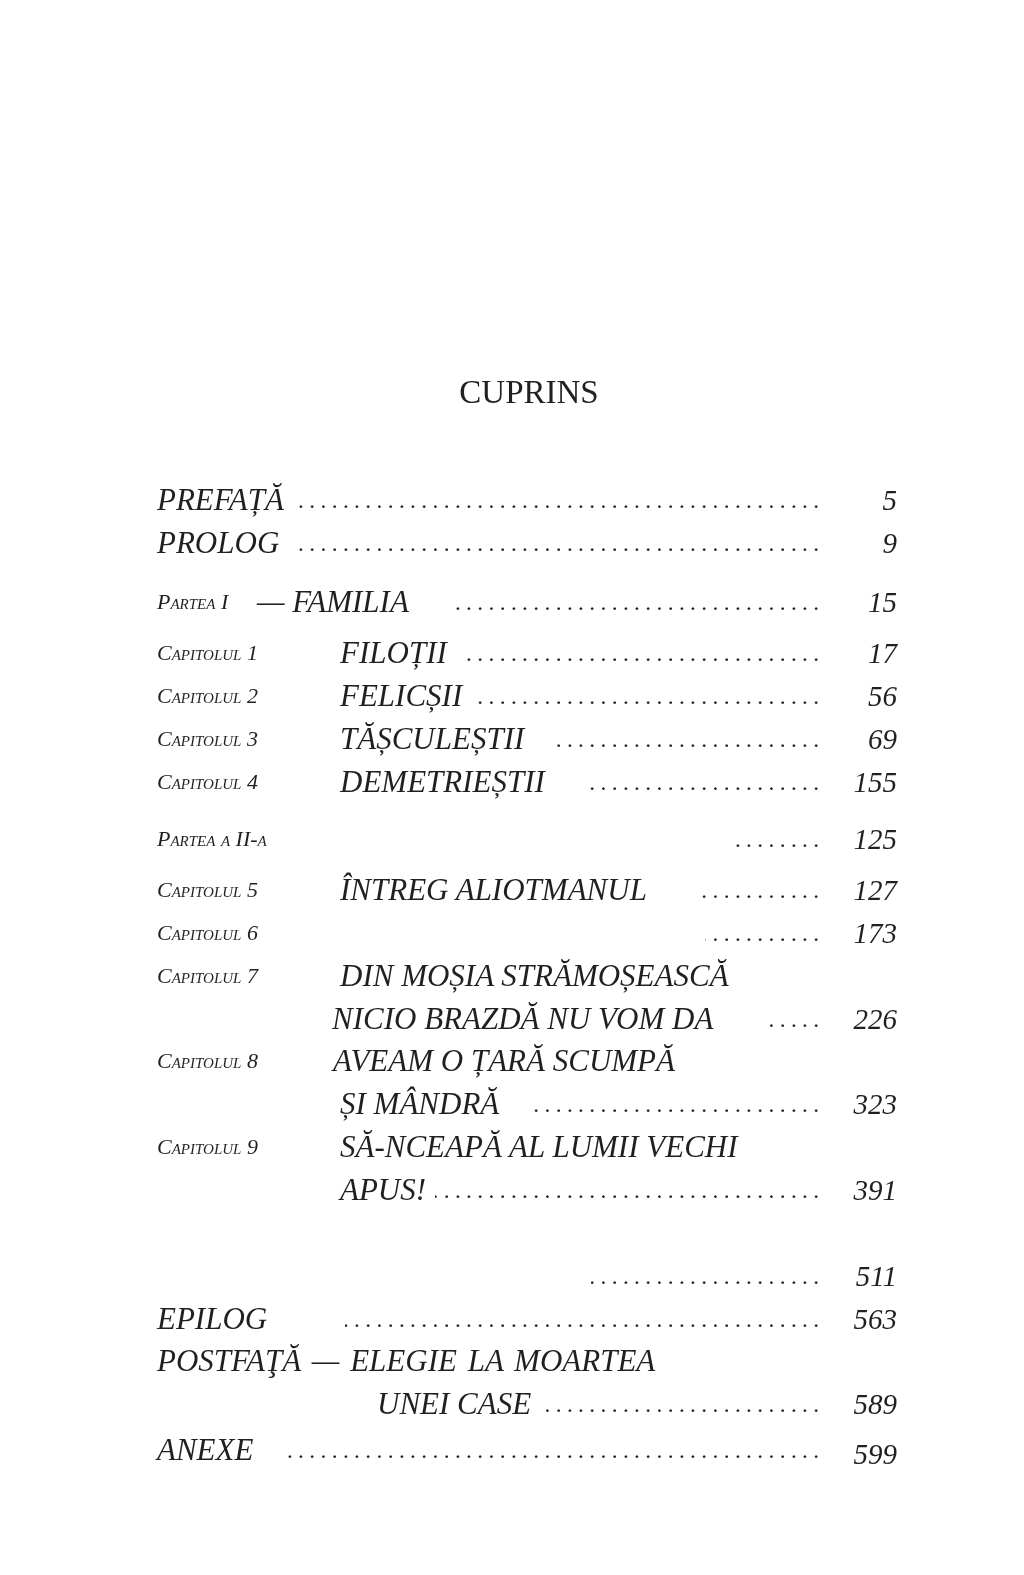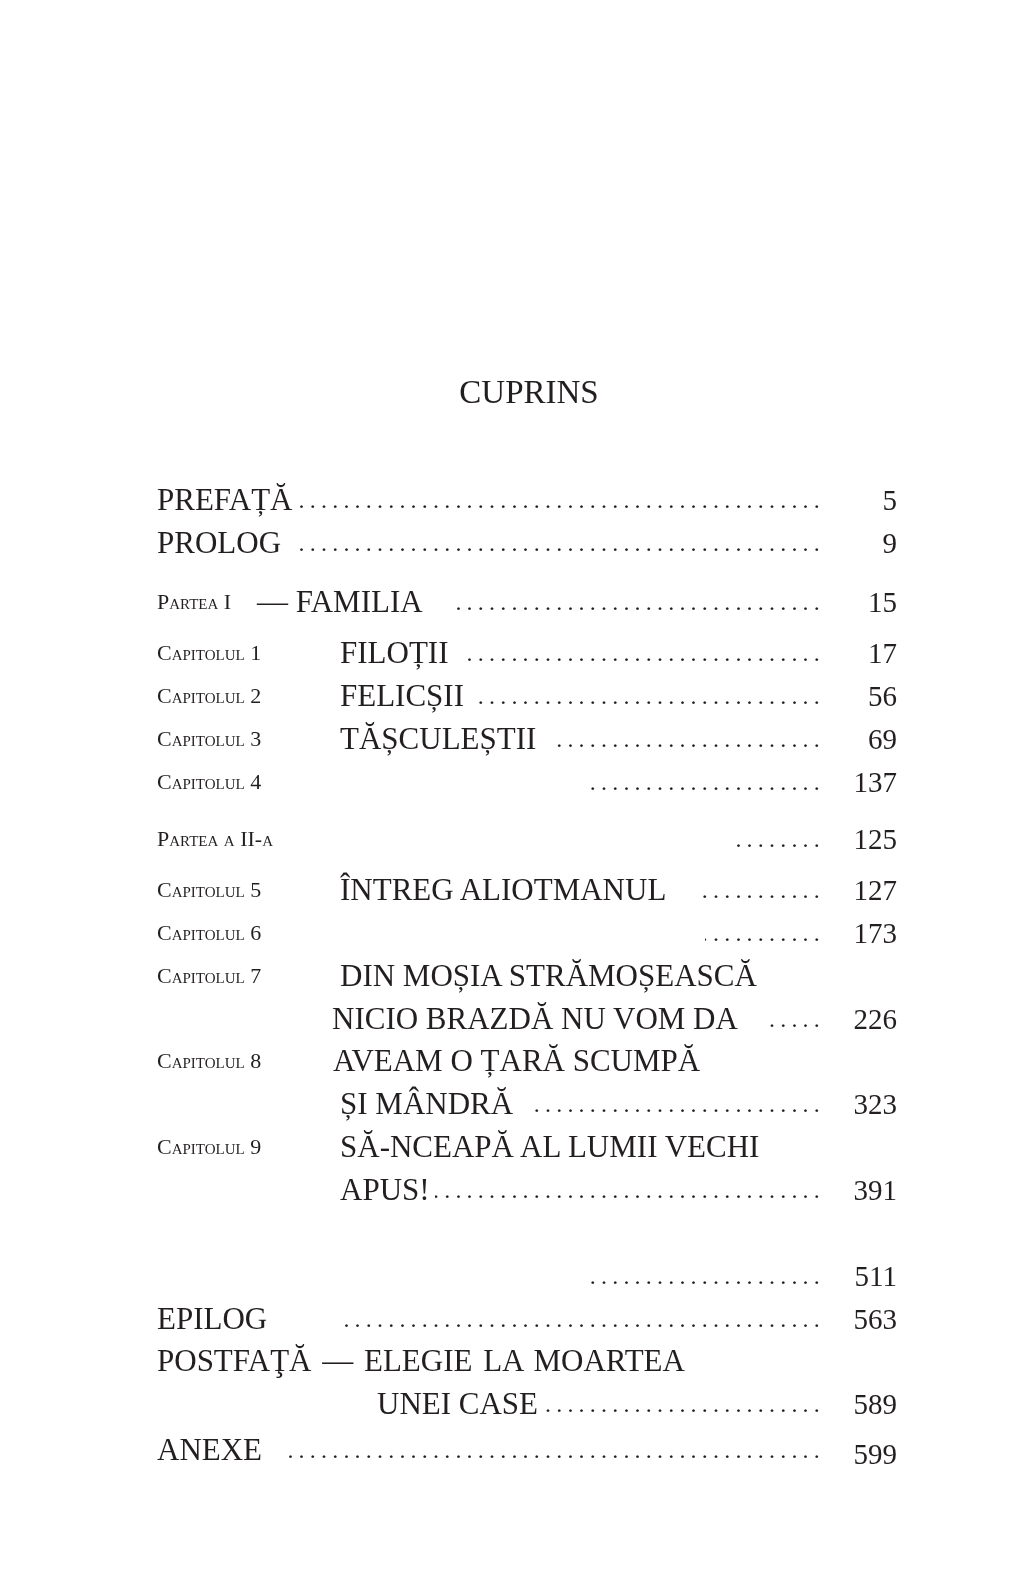--- a/index.html
+++ b/index.html
@@ -33,20 +33,21 @@
       height: 1575px;
     }
     .row {
       position: absolute;
       left: 157px;
       width: 740px;
       height: 40px;
       font-size: 31px;
       line-height: 40px;
       white-space: nowrap;
+      font-style: italic;
     }
     .label {
       position: absolute;
       left: 0;
       top: 0;
     }
     .sc {
       font-variant: small-caps;
       font-size: 22px;
     }
@@ -113,22 +114,23 @@
 
   <div class="row" style="top:719px">
     <span class="label sc">Capitolul 3</span>
     <span class="text" style="left:183px">TĂȘCULEȘTII</span>
     <span class="leader" style="left:400px;width:268px">....................................................</span>
     <span class="page">69</span>
   </div>
 
   <div class="row" style="top:762px">
     <span class="label sc">Capitolul 4</span>
+    <span class="text" style="left:183px">DEMETRIEȘTII</span>
     <span class="leader" style="left:430px;width:238px">....................................................</span>
-    <span class="page">137</span>
+    <span class="page">155</span>
   </div>
 
   <div class="row" style="top:819px">
     <span class="label sc">Partea a II-a</span>
     <span class="leader" style="left:578px;width:90px">....................................................</span>
     <span class="page">125</span>
   </div>
 
   <div class="row" style="top:870px">
     <span class="label sc">Capitolul 5</span>

